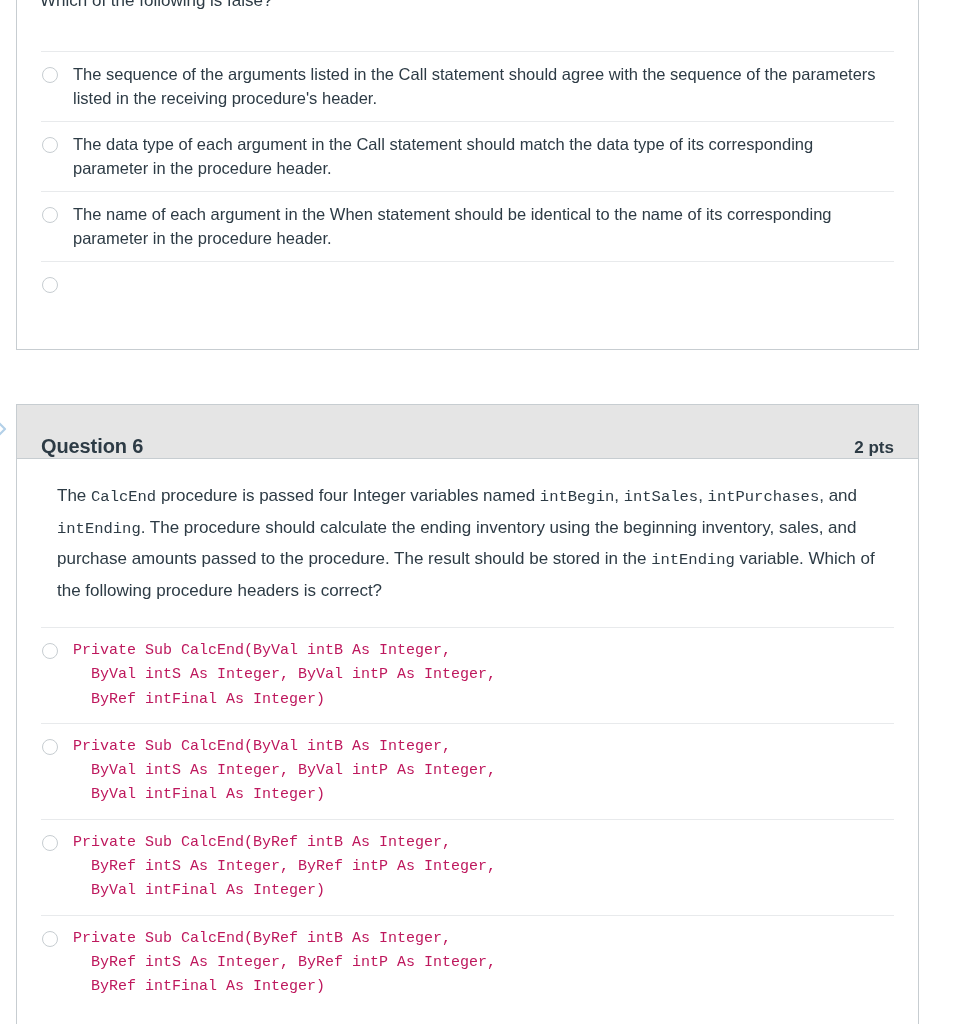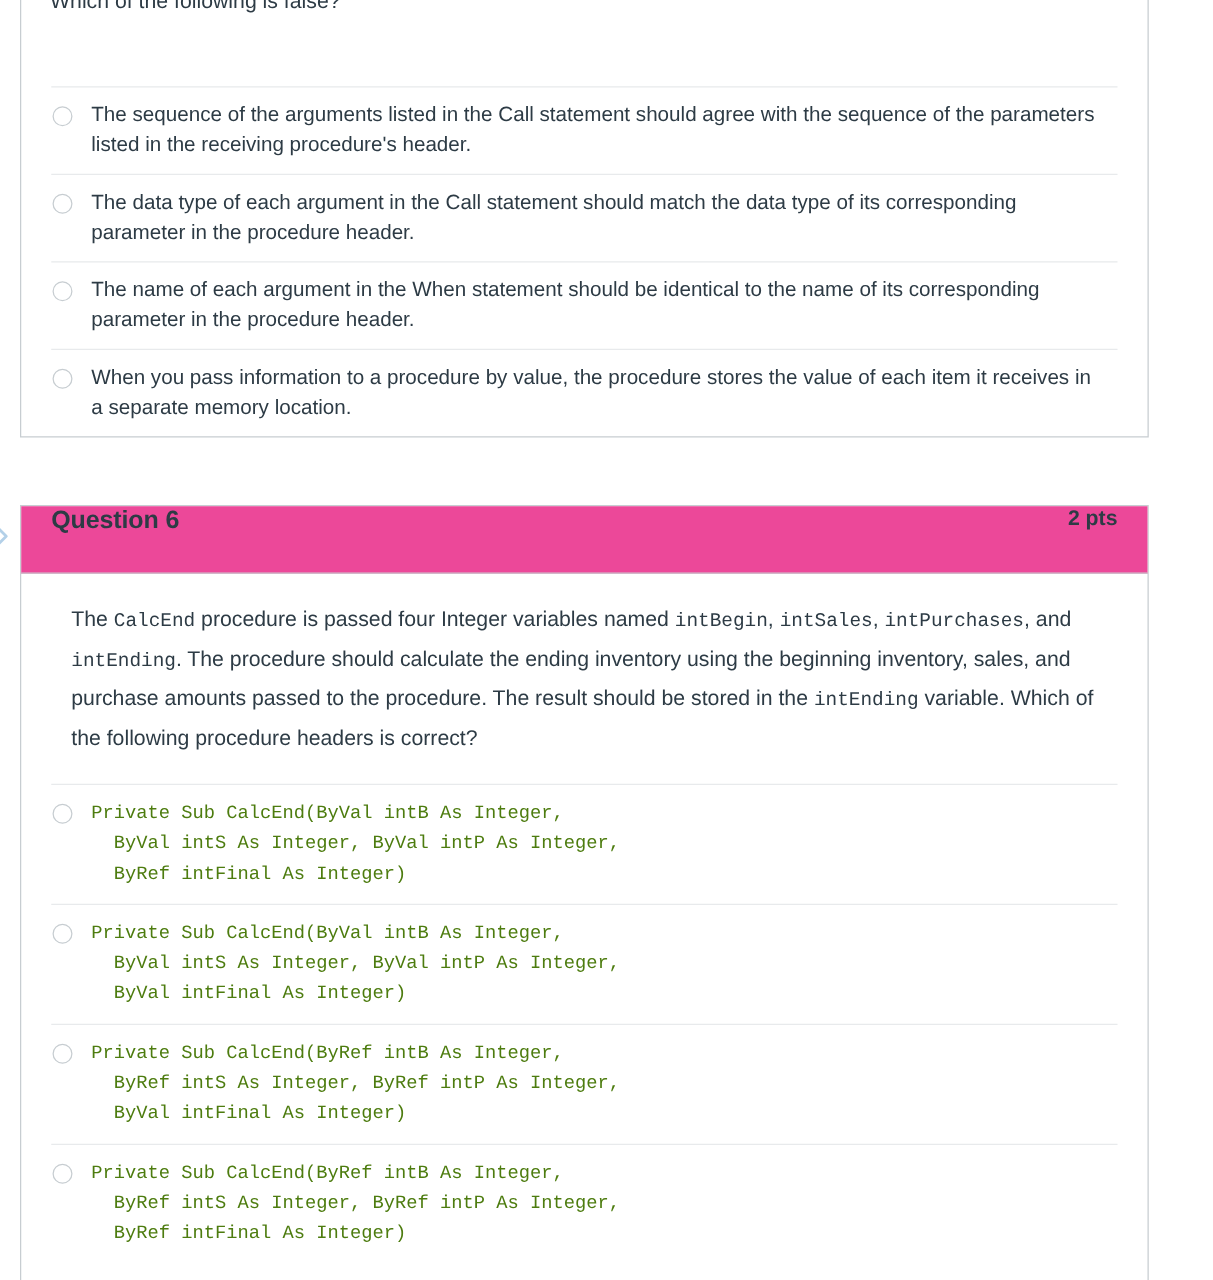--- a/index.html
+++ b/index.html
@@ -39,25 +39,25 @@
   }
 
   
   #question-6-box {
     top: 404px;
     width: 903px;
     height: 660px;
   }
 
   .question-header {
-    background: #ec4899;
+    background: #e5e5e5;
     border-bottom: 1px solid #C7CDD1;
     height: 54px;
     display: flex;
-    align-items: flex-start;
+    align-items: flex-end;
     justify-content: space-between;
     padding: 0 24px;
     box-sizing: border-box;
   }
   .question-name {
     font-size: 20px;
     font-weight: bold;
     color: #2D3B45;
     letter-spacing: -0.1px;
   }
@@ -79,21 +79,21 @@
   }
 
   code, .mono {
     font-family: "Liberation Mono", "DejaVu Sans Mono", monospace;
     font-size: 15.5px;
     color: #2D3B45;
   }
 
   
   .answers {
-    margin-top: 32px;
+    margin-top: 14px;
     border-top: 1px solid #E8EAEC;
   }
 
   .answer {
     display: flex;
     align-items: flex-start;
     border-bottom: 1px solid #E8EAEC;
     padding: 11px 2px 11px 0;
   }
   .answer:last-child {
@@ -116,21 +116,21 @@
     line-height: 23.5px;
     color: #2D3B45;
     flex: 1 1 auto;
     padding-right: 6px;
   }
 
   .answer-code {
     font-family: "Liberation Mono", "DejaVu Sans Mono", monospace;
     font-size: 15px;
     line-height: 24.3px;
-    color: #4d7c0f;
+    color: #be185d;
     white-space: pre;
     flex: 1 1 auto;
     margin: 0;
   }
 
   
   .q5-spacer {
     height: 26px;
   }
 
@@ -175,21 +175,20 @@
           <span class="answer-text">The data type of each argument in the Call statement should match the data type of its corresponding parameter in the procedure header.</span>
         </div>
 
         <div class="answer">
           <span class="radio"></span>
           <span class="answer-text">The name of each argument in the When statement should be identical to the name of its corresponding parameter in the procedure header.</span>
         </div>
 
         <div class="answer">
           <span class="radio"></span>
-          <span class="answer-text">When you pass information to a procedure by value, the procedure stores the value of each item it receives in a separate memory location.</span>
         </div>
 
       </div>
     </div>
   </div>
 
   <div id="q5-prompt">Which of the following is false?</div>
 
   <svg id="left-chevron" viewBox="0 0 14 24" aria-hidden="true">
     <polyline points="2,3 11,12 2,21" fill="none" stroke="#B3D0E8" stroke-width="2.2" stroke-linecap="round" stroke-linejoin="round"></polyline>

